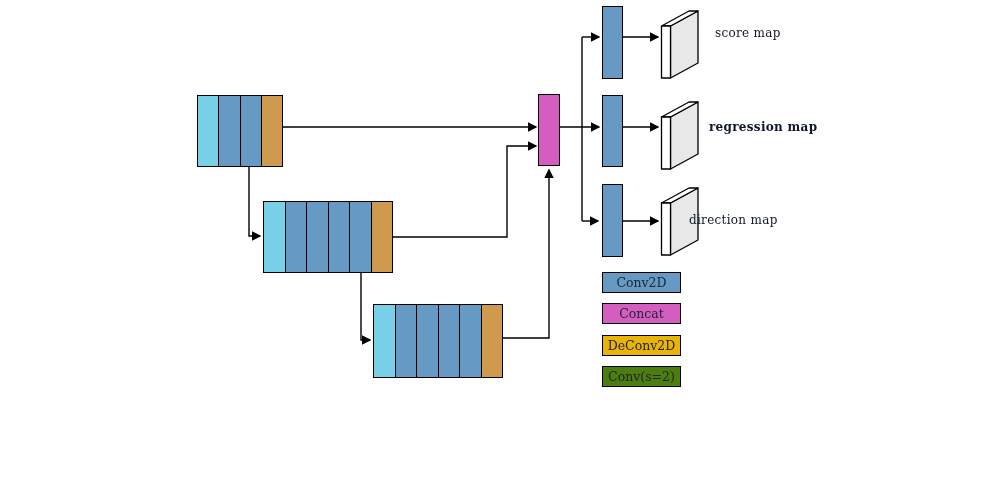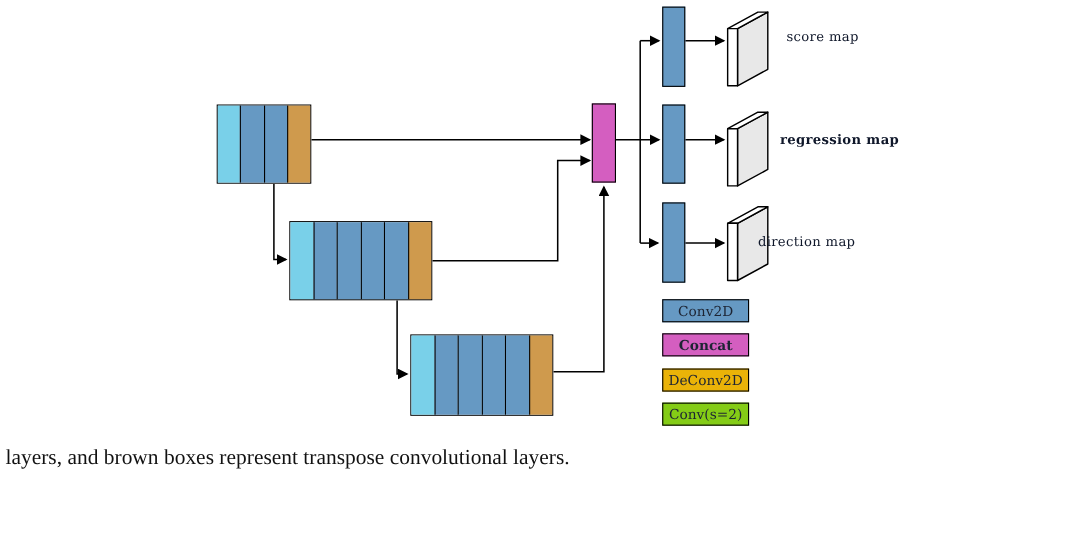--- a/index.html
+++ b/index.html
@@ -125,26 +125,25 @@
     </g>
   </svg>
 
   <div class="maplabel" style="left:715px; top:26px;">score map</div>
   <div class="maplabel" style="left:709px; top:120px;font-weight:bold;">regression map</div>
   <div class="maplabel" style="left:689px; top:213px;text-align:right;">direction map</div>
 
   <div class="legend-item" style="left: 602px; top: 272px; background: rgb(102, 153, 195);">
       <span>Conv2D</span>
     </div>
-  <div class="legend-item" style="left: 602px; top: 303px; background: rgb(212, 94, 192); font-weight: bold;">
+  <div class="legend-item" style="left: 602px; top: 303px; background: rgb(212, 94, 192);">
       <span>Concat</span>
     </div>
   <div class="legend-item" style="left: 602px; top: 335px; background: #eab308;">
       <span>DeConv2D</span>
     </div>
-  <div class="legend-item" style="left: 602px; top: 366px; background: #84cc16;">
+  <div class="legend-item" style="left: 602px; top: 366px; background: #4d7c0f;">
       <span>Conv(s=2)</span>
     </div>
 </div>
 
 <div class="caption">
-  <div class="cap-line">layers, and brown boxes represent transpose convolutional layers.</div>
 </div>
 
 </body></html>

